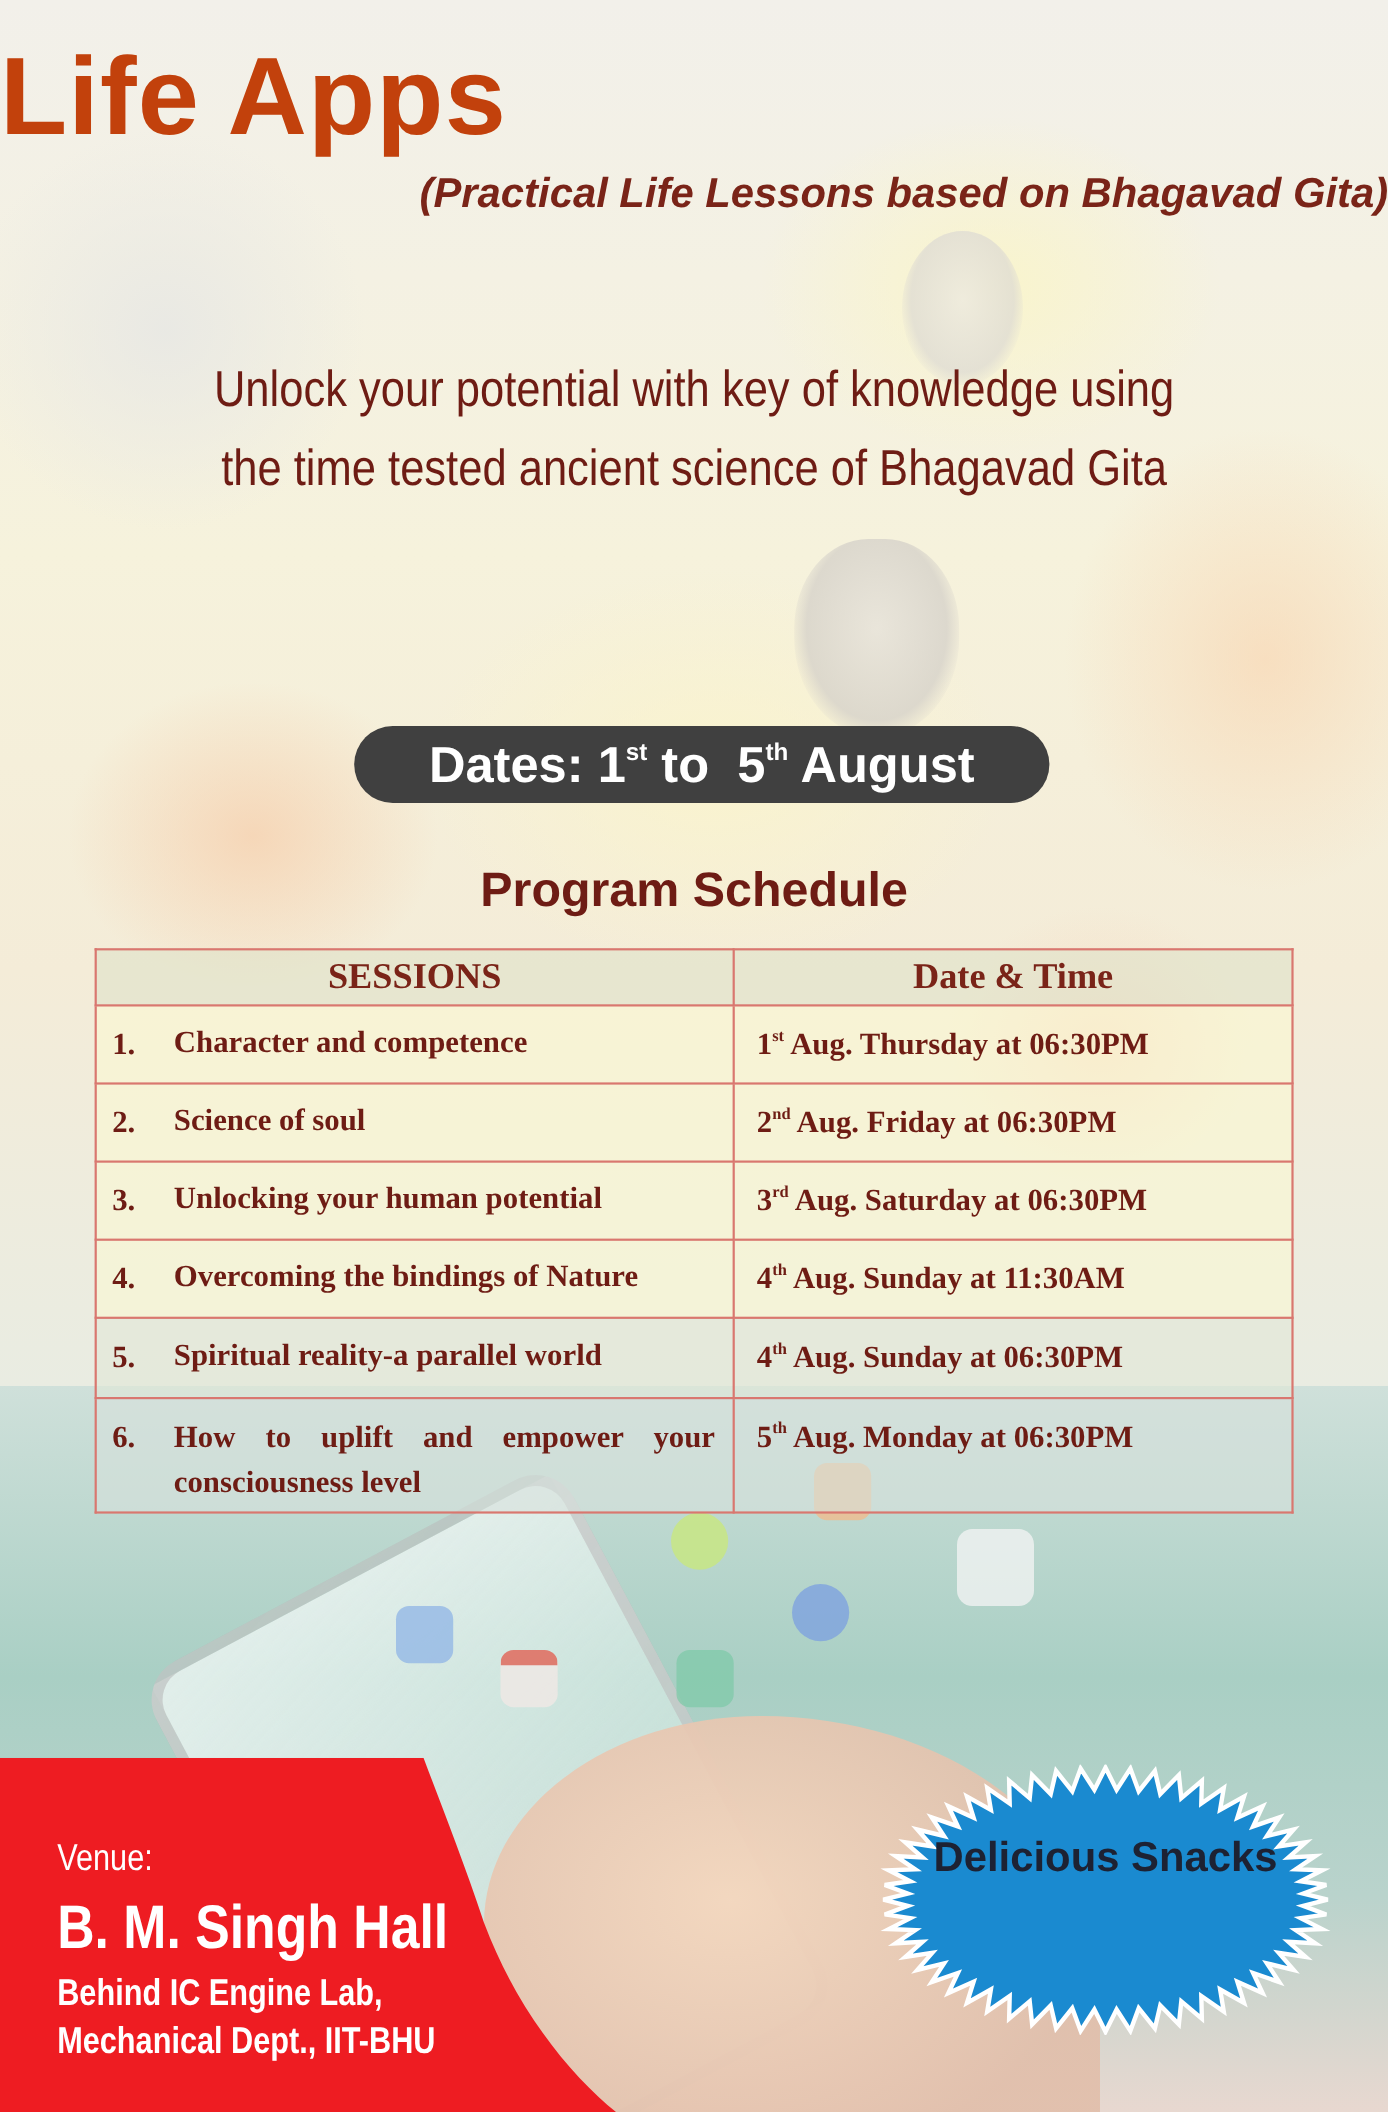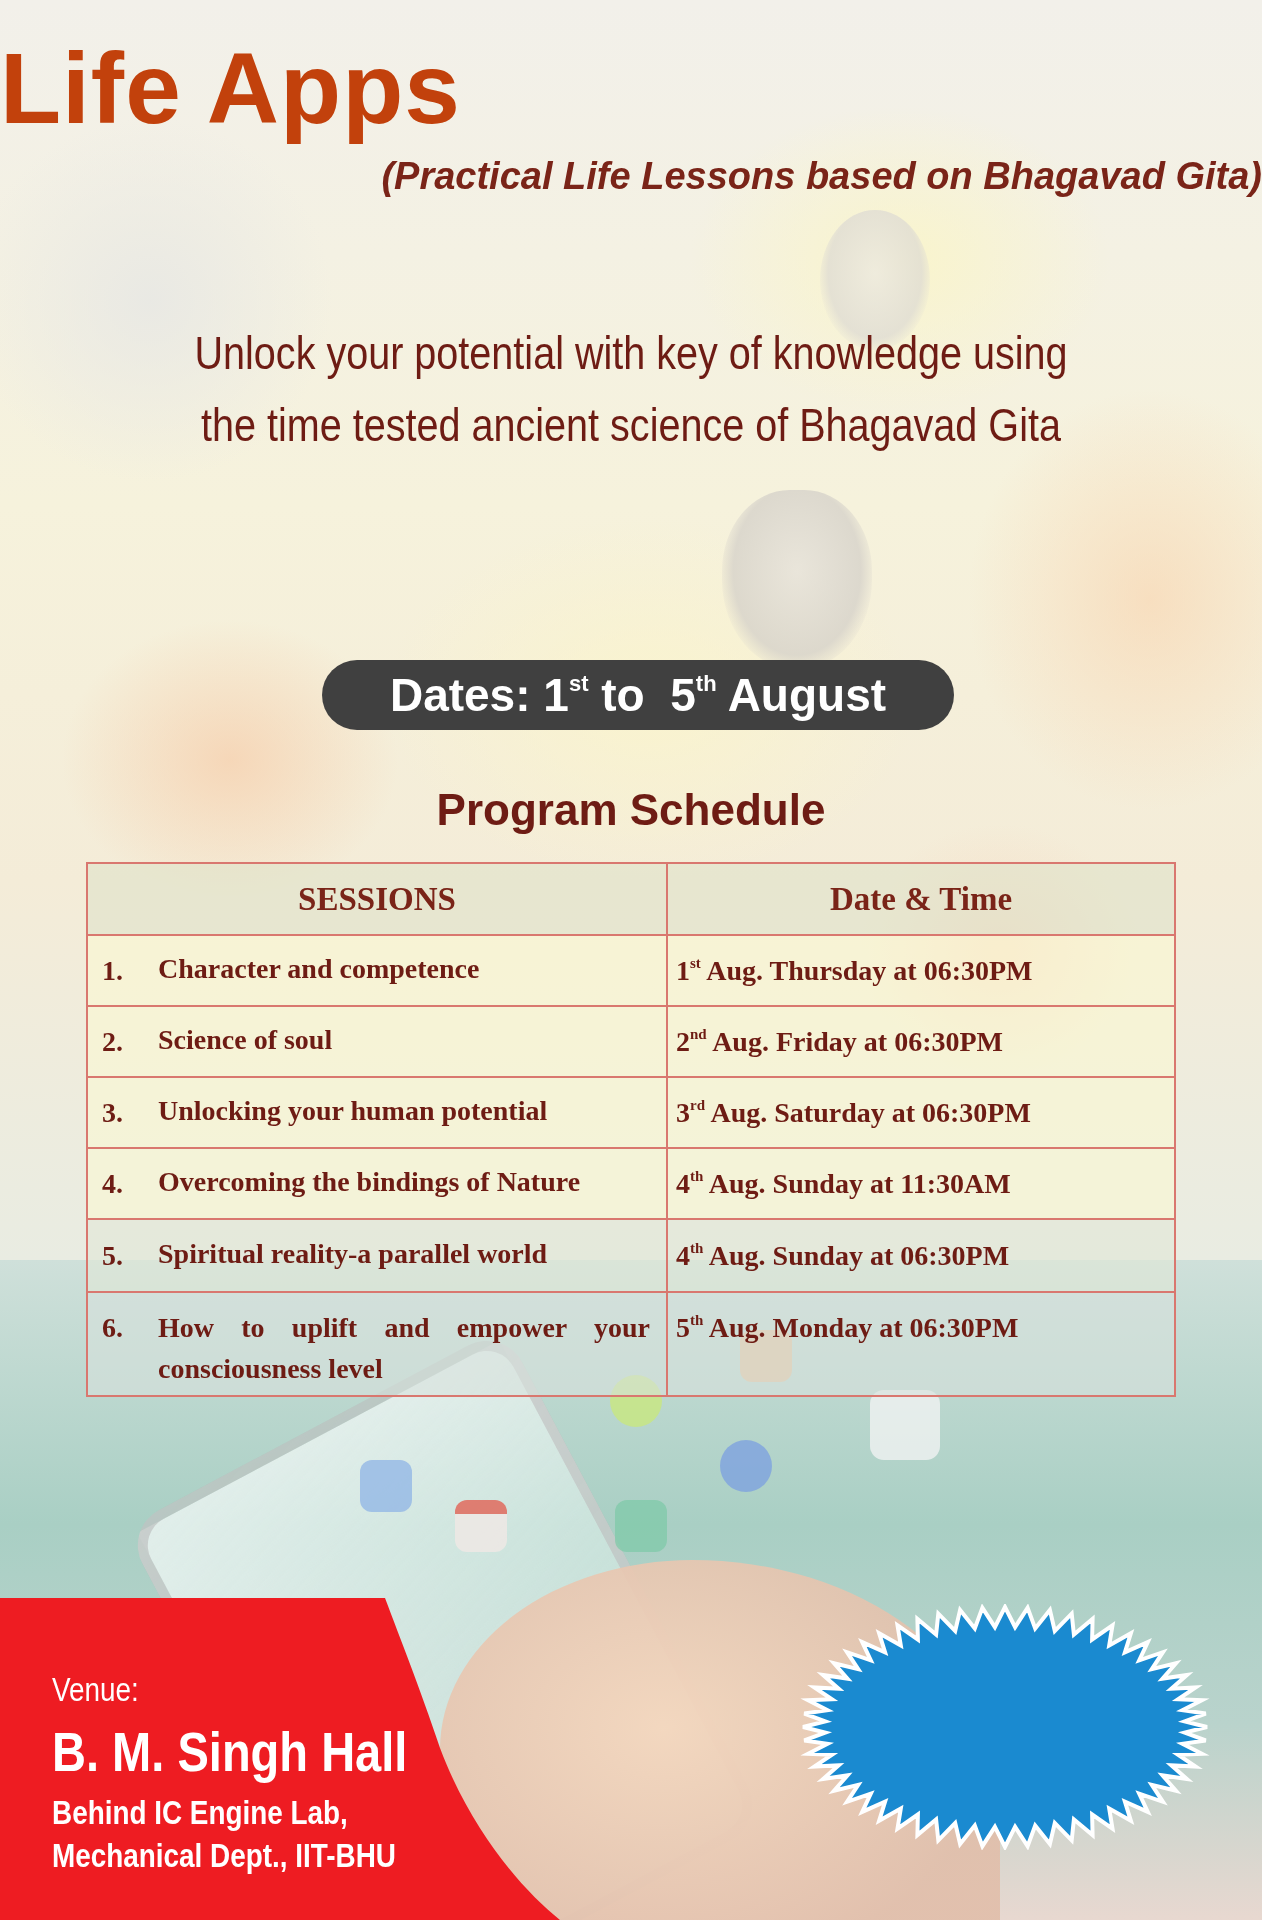--- a/index.html
+++ b/index.html
@@ -100,33 +100,33 @@
       position: absolute; left: 86px; top: 862px; width: 1090px;
       border: 2px solid #d9776f;
       border-collapse: collapse;
       font-family: "Liberation Serif", serif; font-weight: bold; color: #6e1c14;
     }
     .table td, .table th {
       border: 2px solid #d9776f;
       vertical-align: middle;
     }
     .table th {
-      height: 72px; font-size: 33px; text-align: center;
+      height: 51px; font-size: 33px; text-align: center;
       background: rgba(220,225,200,0.55);
       color: #7a2418;
     }
     .table th.sess { width: 580px; }
     .table td { height: 71px; font-size: 28px; background: rgba(252,250,210,0.55); }
     .table tr.r5 td { height: 73px; background: rgba(225,232,215,0.6); }
     .table tr.r6 td { height: 104px; vertical-align: top; padding-top: 14px; background: rgba(215,225,220,0.6); }
     .cell-session { display: flex; padding: 0 16px 0 14px; }
     .num { width: 56px; flex: none; }
     .stext { flex: 1; text-align: justify; text-align-last: left; line-height: 41px; }
     .table tr:not(.r6) .stext { line-height: 1; }
-    .cell-date { padding-left: 8px; }
+    .cell-date { padding-left: 20px; }
     .cell-date sup { font-size: 15px; vertical-align: 12px; line-height: 0; }
 
     
     .venue-block {
       position: absolute; left: 0; top: 1598px; width: 560px; height: 322px;
       background: #ee1c22;
       clip-path: path('M0 0 L385 0 C400 40 420 90 440 150 C470 230 520 290 560 322 L0 322 Z');
     }
     .venue-label {
       position: absolute; left: 52px; top: 1672px;
@@ -266,14 +266,15 @@
 <div class="venue-label">Venue:</div>
 <div class="venue-name">B. M. Singh Hall</div>
 <div class="venue-addr a1">Behind IC Engine Lab,</div>
 <div class="venue-addr a2">Mechanical Dept., IIT-BHU</div>
 
 <div class="burst">
   <svg width="410" height="246" viewBox="0 0 410 246">
     <polygon id="burstPoly" fill="#1a8ad0" stroke="#ffffff" stroke-width="4" points="407.0,123.0 384.7,128.6 405.7,136.4 382.5,139.8 401.9,149.7 378.0,150.7 395.7,162.6 371.3,161.3 387.0,175.1 362.5,171.4 376.0,186.8 351.8,180.9 362.9,197.8 339.2,189.6 347.8,207.9 324.9,197.6 330.9,216.8 309.2,204.6 312.5,224.6 292.1,210.5 292.6,231.1 273.9,215.4 271.7,236.3 254.8,219.1 249.9,240.0 235.2,221.6 227.6,242.2 215.1,222.8 205.0,243.0 194.9,222.8 182.4,242.2 174.8,221.6 160.1,240.0 155.2,219.1 138.3,236.3 136.1,215.4 117.4,231.1 117.9,210.5 97.5,224.6 100.8,204.6 79.1,216.8 85.1,197.6 62.2,207.9 70.8,189.6 47.1,197.8 58.2,180.9 34.0,186.8 47.5,171.4 23.0,175.1 38.7,161.3 14.3,162.6 32.0,150.7 8.1,149.7 27.5,139.8 4.3,136.4 25.3,128.6 3.0,123.0 25.3,117.4 4.3,109.6 27.5,106.2 8.1,96.3 32.0,95.3 14.3,83.4 38.7,84.7 23.0,70.9 47.5,74.6 34.0,59.2 58.2,65.1 47.1,48.2 70.8,56.4 62.2,38.1 85.1,48.4 79.1,29.2 100.8,41.4 97.5,21.4 117.9,35.5 117.4,14.9 136.1,30.6 138.3,9.7 155.2,26.9 160.1,6.0 174.8,24.4 182.4,3.8 194.9,23.2 205.0,3.0 215.1,23.2 227.6,3.8 235.2,24.4 249.9,6.0 254.8,26.9 271.7,9.7 273.9,30.6 292.6,14.9 292.1,35.5 312.5,21.4 309.2,41.4 330.9,29.2 324.9,48.4 347.8,38.1 339.2,56.4 362.9,48.2 351.8,65.1 376.0,59.2 362.5,74.6 387.0,70.9 371.3,84.7 395.7,83.4 378.0,95.3 401.9,96.3 382.5,106.2 405.7,109.6 384.7,117.4"></polygon>
   </svg>
   <div class="burst-text">
+    <div>Delicious Snacks</div>
   </div>
 </div>
 
 </body></html>

